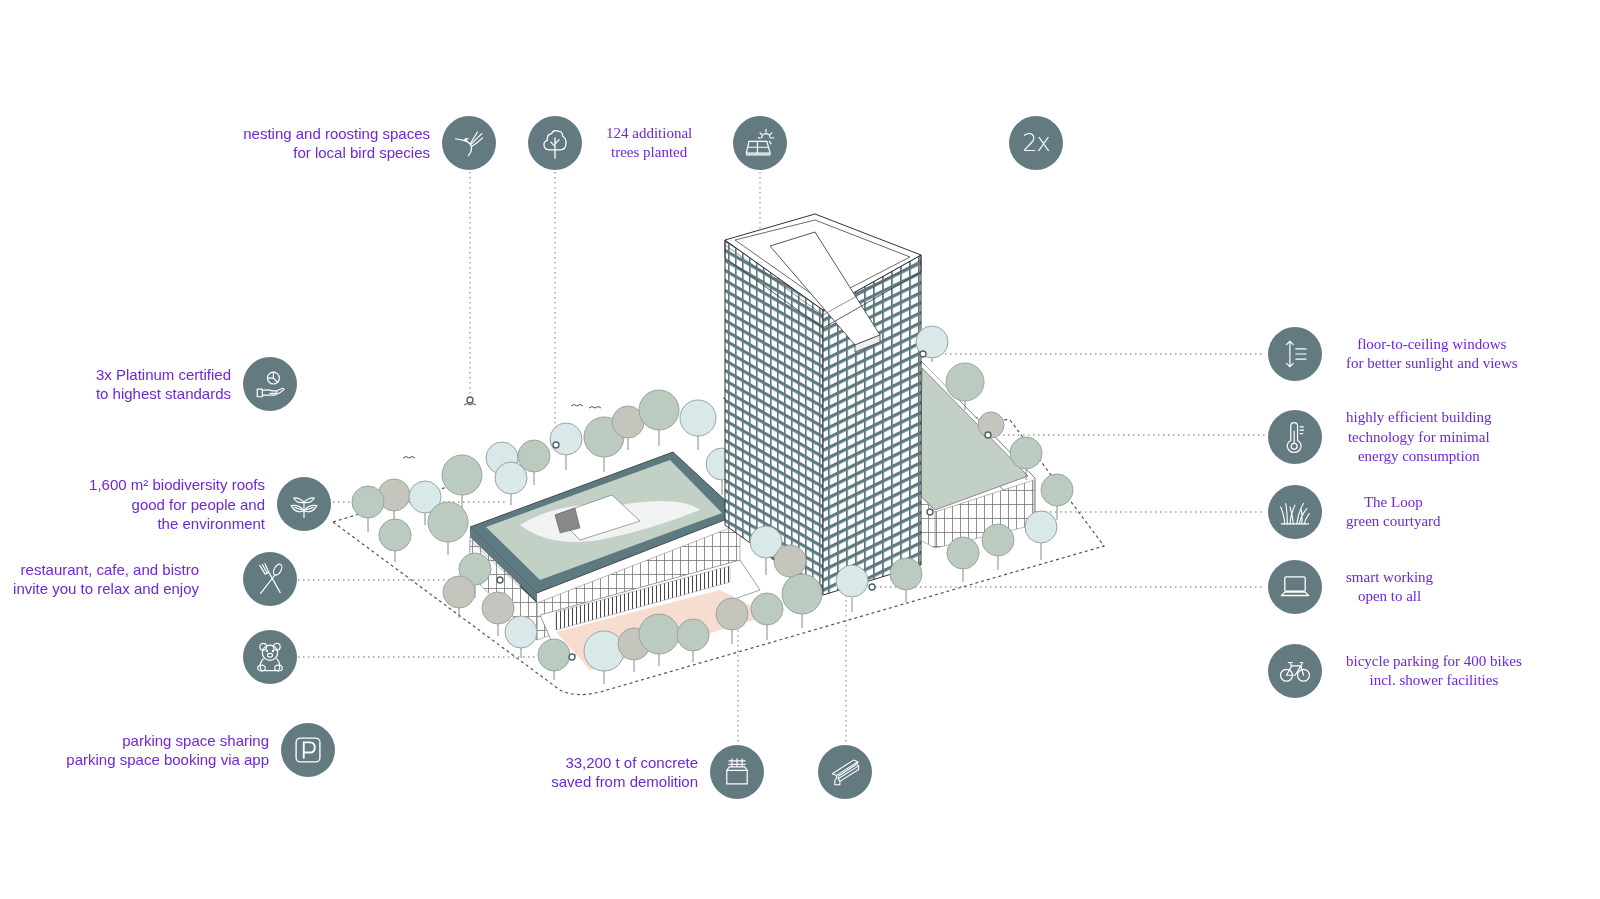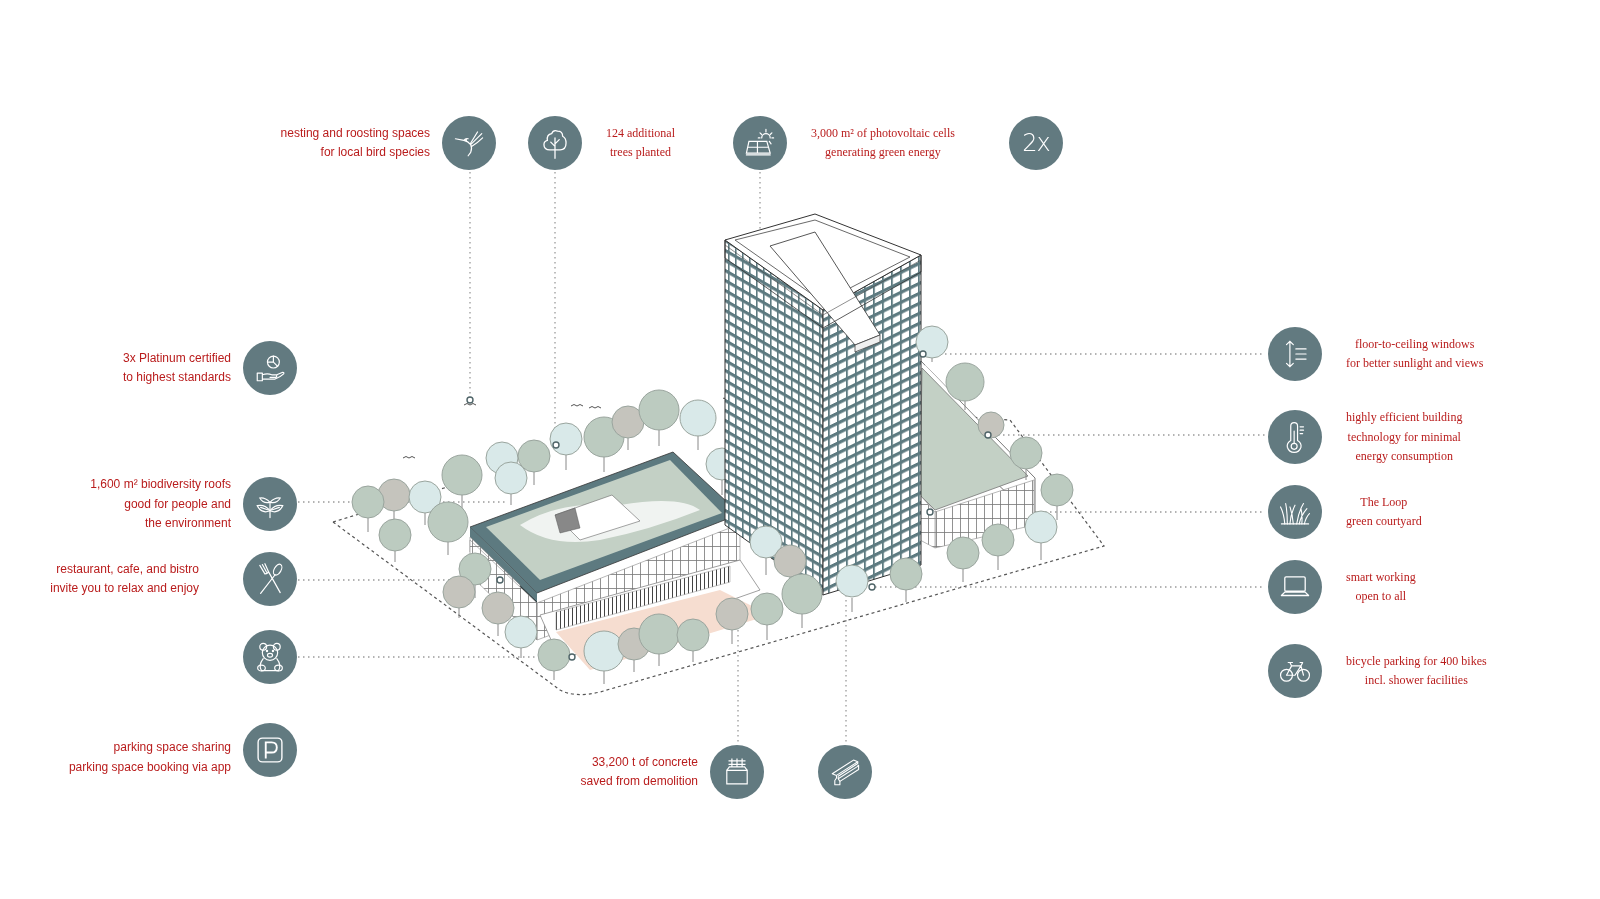--- a/index.html
+++ b/index.html
@@ -3,21 +3,21 @@
 <meta charset="utf-8">
 <style>
   html, body { margin:0; padding:0; background:#ffffff; }
   body { width:1600px; height:899px; position:relative; overflow:hidden;
          font-family:"Liberation Sans", "DejaVu Sans", sans-serif; color:#2a2a2a; }
   #canvas { position:absolute; left:0; top:0; width:1600px; height:899px; }
   .feature { position:absolute; display:flex; align-items:center; }
   .icon-circle { width:54px; height:54px; border-radius:50%; background:#627a80;
                  display:flex; align-items:center; justify-content:center; flex:0 0 54px; }
   .icon-circle svg { width:34px; height:34px; }
-  .label { font-size:12px; line-height:19.5px; color:#b91c1c; white-space:nowrap; }
+  .label { font-size:15px; line-height:19.5px; color:#6d28d9; white-space:nowrap; }
   .label-right { text-align:right; margin-right:12px; }
   .label-left { text-align:center; margin-left:24px;font-family:Liberation Serif, serif; }
   .label span { display:block; }
   .twox { color:#fff; font-size:24px; font-family:"DejaVu Sans", sans-serif; font-weight:300; letter-spacing:-1px; }
 </style>
 </head>
 <body>
 
 <svg id="canvas" viewBox="0 0 1600 899" xmlns="http://www.w3.org/2000/svg">
   <defs>
@@ -303,47 +303,43 @@
 
 <div class="feature" style="left:733px; top:116px;">
   <div class="icon-circle">
     <svg viewBox="0 0 40 40" fill="none" stroke="#fff" stroke-width="1.4" stroke-linecap="round">
       <path d="M22 14 A5 5 0 0 1 32 14"></path>
       <path d="M27 4 L27 7 M20 8 L22 10 M34 8 L32 10 M18 14 L20 14 M34 14 L36 14 M31 18 L33 21"></path>
       <path d="M7 18 L28 18 L32 32 L4 32 Z M6 25 L30 25 M17 18 L17 32"></path>
       <path d="M4 34 L32 34"></path>
     </svg>
   </div>
-  <div class="label label-left">
-    <span>3,000 m² of photovoltaic cells</span>
-    <span>generating green energy</span>
-  </div>
 </div>
 
 <div class="feature" style="left:1009px; top:116px;">
   <div class="icon-circle">
     <span class="twox">2x</span>
   </div>
 </div>
 
-<div class="feature" style="right:1303px; top:341px;justify-content:center;">
+<div class="feature" style="right:1303px; top:357px;justify-content:center;">
   <div class="label label-right">
     <span>3x Platinum certified</span>
     <span>to highest standards</span>
   </div>
   <div class="icon-circle">
     <svg viewBox="0 0 40 40" fill="none" stroke="#fff" stroke-width="1.4" stroke-linecap="round" stroke-linejoin="round">
       <circle cx="24" cy="13" r="7"></circle>
       <path d="M24 6 L24 13 L29 18 M24 13 L17 13"></path>
       <path d="M5 26 L11 26 L11 35 L5 35 Z M11 28 Q17 26 22 28 L27 28 Q29 29 27 31 L20 31 M11 33 L26 33 Q32 31 36 27 Q37 25 35 25 L28 28"></path>
     </svg>
   </div>
 </div>
 
-<div class="feature" style="right:1303px; top:475px;margin-left:20px;">
+<div class="feature" style="right:1269px; top:475px;margin-left:20px;">
   <div class="label label-right">
     <span>1,600 m² biodiversity roofs</span>
     <span>good for people and</span>
     <span>the environment</span>
   </div>
   <div class="icon-circle">
     <svg viewBox="0 0 40 40" fill="none" stroke="#fff" stroke-width="1.4" stroke-linecap="round">
       <path d="M20 36 L20 18"></path>
       <path d="M20 28 Q14 20 5 22 Q10 32 20 28 Z"></path>
       <path d="M20 28 Q26 20 35 22 Q30 32 20 28 Z"></path>
@@ -377,21 +373,21 @@
       <ellipse cx="20" cy="18" rx="3" ry="2.2"></ellipse>
       <circle cx="16.5" cy="13" r="0.7" fill="#fff"></circle>
         <circle cx="23.5" cy="13" r="0.7" fill="#fff"></circle>
       <path d="M12 22 Q6 30 10 36 L30 36 Q34 30 28 22"></path>
       <ellipse cx="10" cy="33" rx="4.5" ry="3.5"></ellipse>
         <ellipse cx="30" cy="33" rx="4.5" ry="3.5"></ellipse>
     </svg>
   </div>
 </div>
 
-<div class="feature" style="right:1303px; top:723px;align-items:flex-end;">
+<div class="feature" style="right:1265px; top:723px;">
   <div class="label label-right">
     <span>parking space sharing</span>
     <span>parking space booking via app</span>
   </div>
   <div class="icon-circle">
     <svg viewBox="0 0 40 40" fill="none" stroke="#fff" stroke-width="1.6">
       <rect x="6" y="6" width="28" height="28" rx="5"></rect>
       <path d="M15 30 L15 11 L22 11 Q28 11 28 17 Q28 23 22 23 L15 23" stroke-width="2.2"></path>
     </svg>
   </div>

